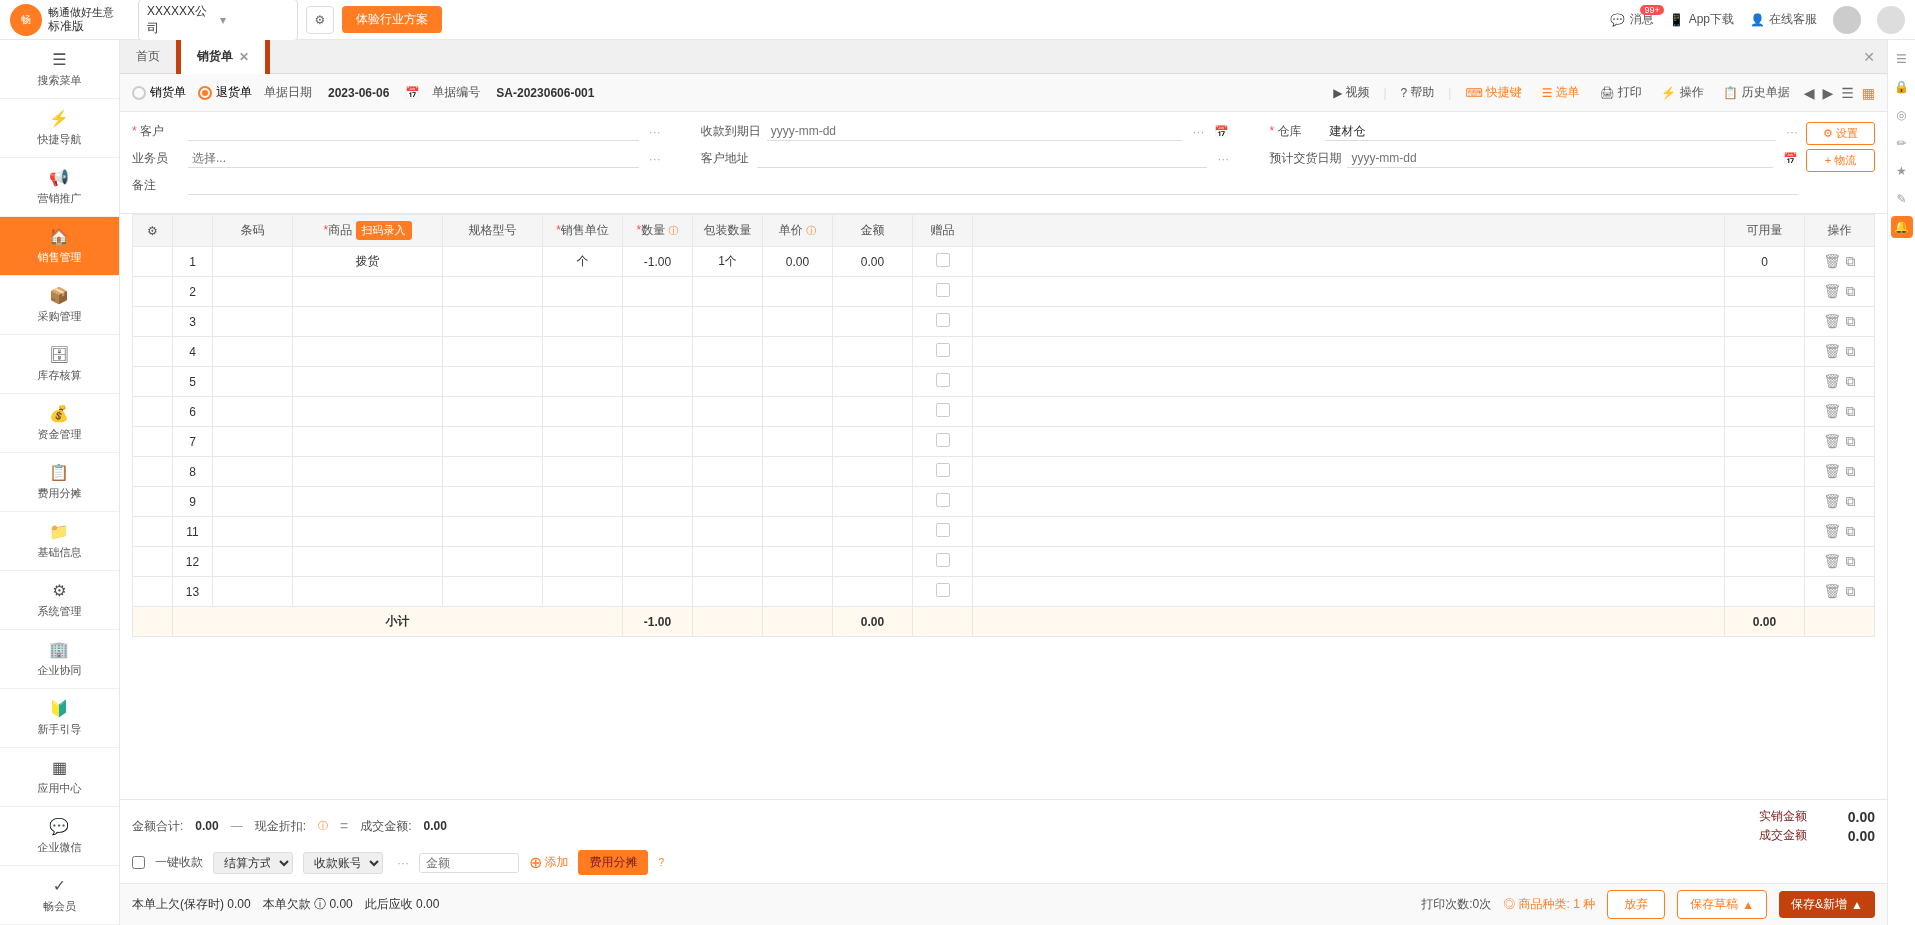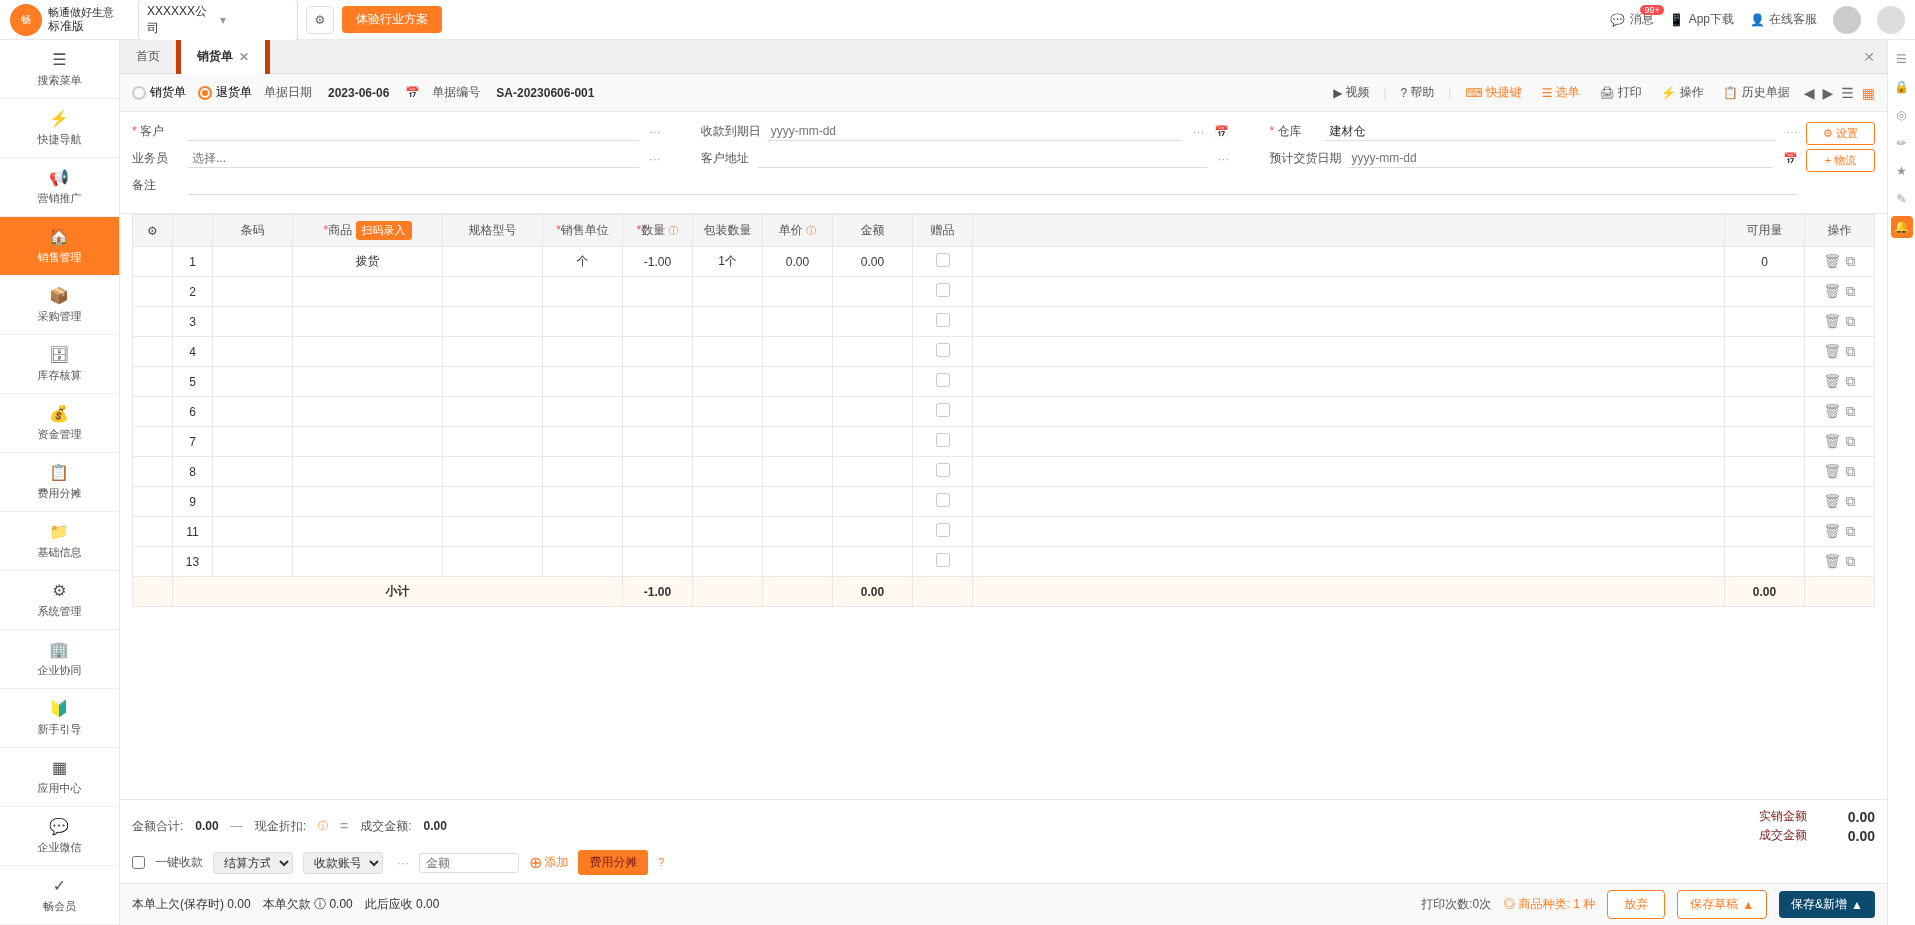--- a/index.html
+++ b/index.html
@@ -440,21 +440,21 @@
       color: #ff7c22;
       background: #fff;
       border-radius: 4px;
       padding: 5px 12px;
       cursor: pointer;
       display: flex;
       align-items: center;
       gap: 4px;
     }
     .save-new-btn {
-      background: #0c4a6e;
+      background: #c2410c;
       color: white;
       border: none;
       border-radius: 4px;
       padding: 5px 12px;
       cursor: pointer;
       display: flex;
       align-items: center;
       gap: 4px;
     }
 
@@ -964,20 +964,41 @@
       <td></td>
       <td>
         <div class="action-icons">
           <span class="action-icon">🗑</span>
           <span class="action-icon">⧉</span>
         </div>
       </td>
     </tr>
               <tr>
       <td></td>
+      <td>12</td>
+      <td></td>
+      <td></td>
+      <td></td>
+      <td></td>
+      <td class=""></td>
+      <td></td>
+      <td></td>
+      <td></td>
+      <td><span class="checkbox-cell"></span></td>
+      <td></td>
+      <td></td>
+      <td>
+        <div class="action-icons">
+          <span class="action-icon">🗑</span>
+          <span class="action-icon">⧉</span>
+        </div>
+      </td>
+    </tr>
+              <tr>
+      <td></td>
       <td>13</td>
       <td></td>
       <td></td>
       <td></td>
       <td></td>
       <td class=""></td>
       <td></td>
       <td></td>
       <td></td>
       <td><span class="checkbox-cell"></span></td>

